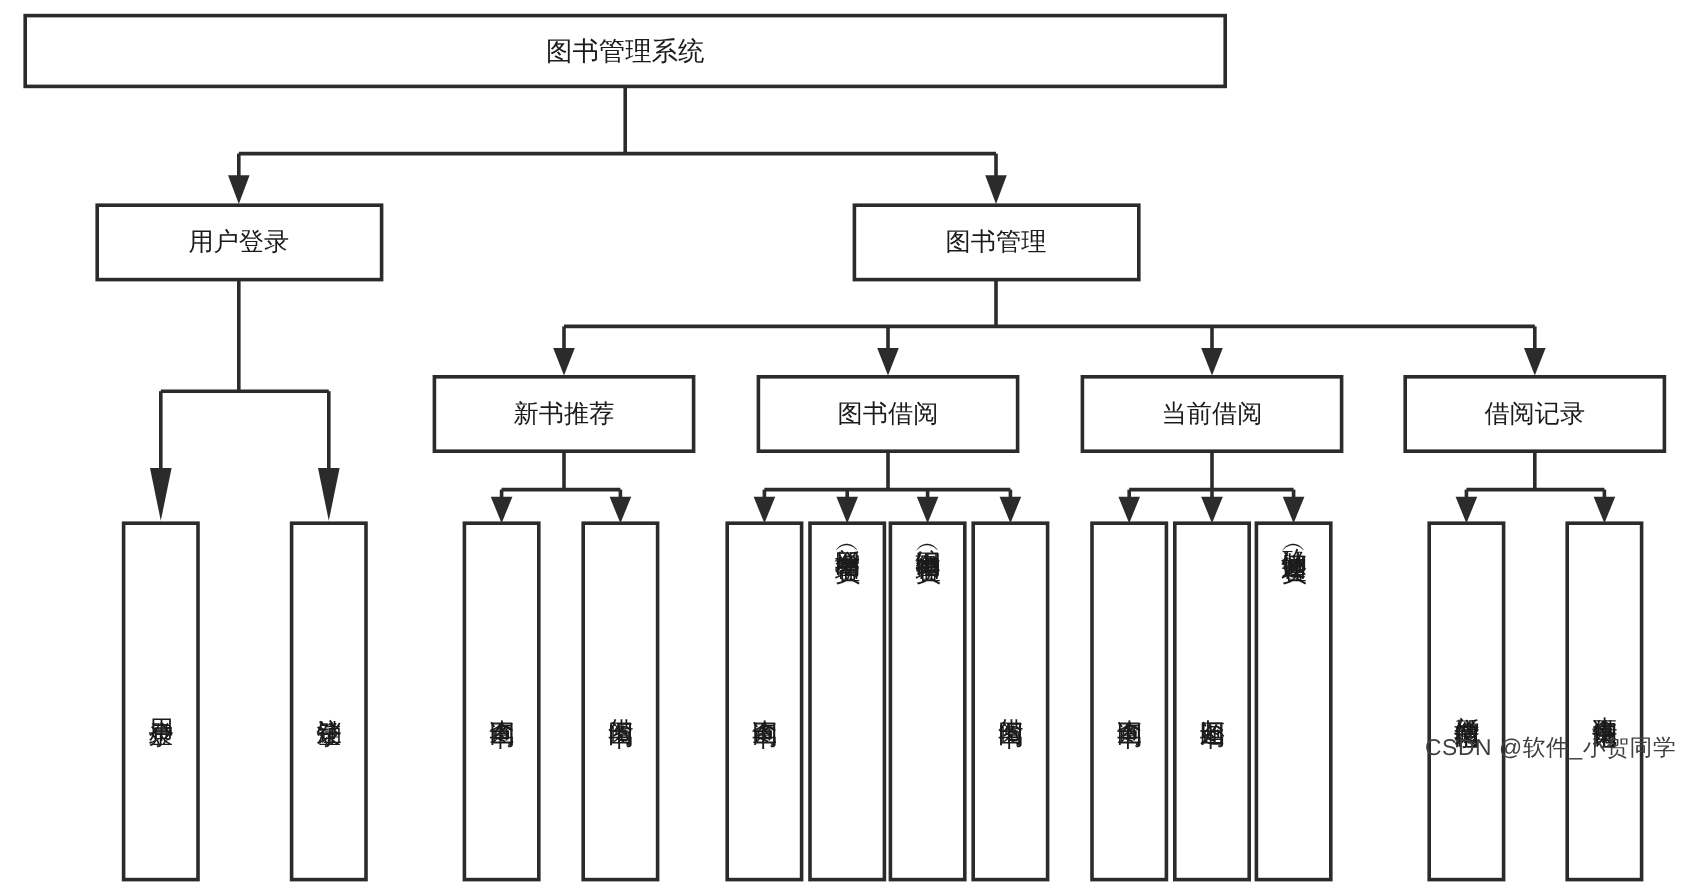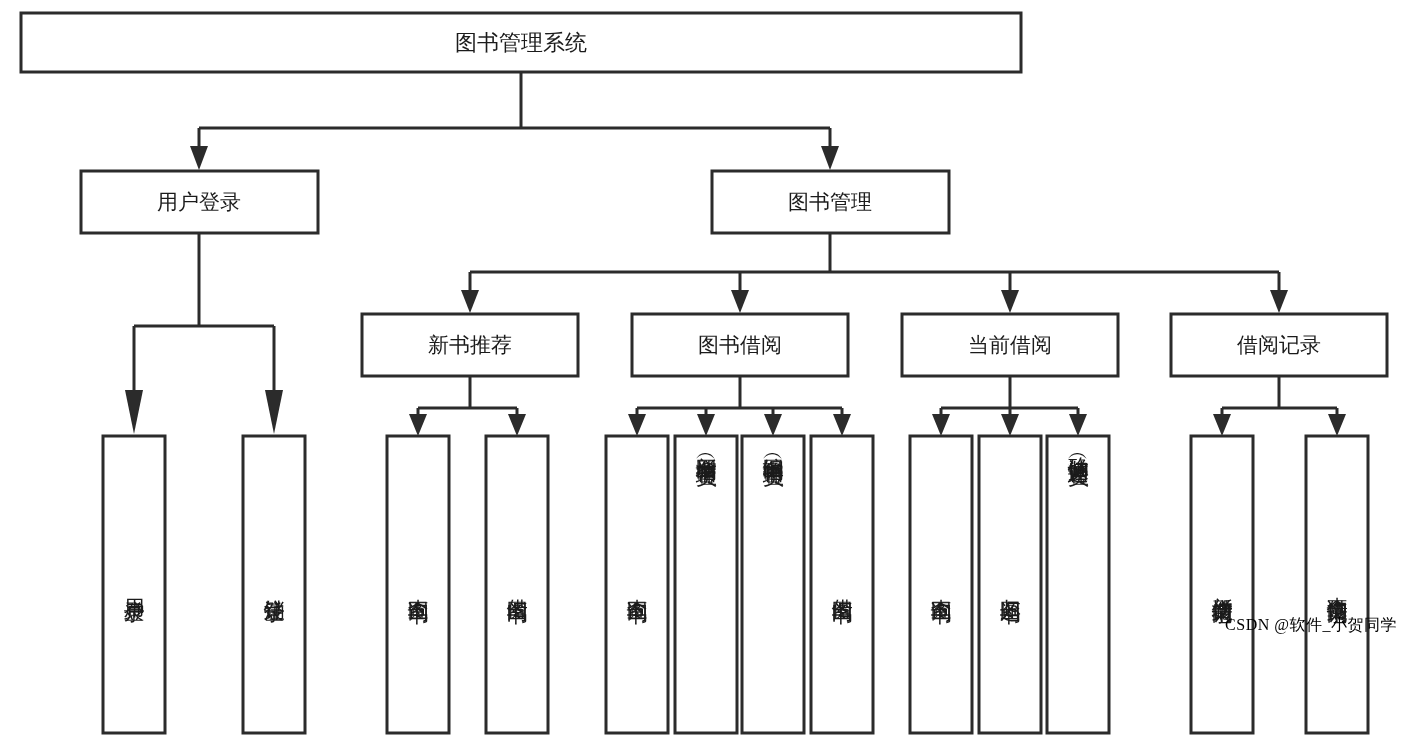--- a/index.html
+++ b/index.html
@@ -68,23 +68,23 @@
     font-size: 21px;
     line-height: 1.08;
     color: #1b1b1b;
     letter-spacing: 1.5px;
     white-space: nowrap;
   }
   .watermark {
     position: absolute;
     right: 8px;
     bottom: 4px;
-    font-family: Liberation Serif, serif;
-    font-size: 16px;
-    color: #000000;
+    font-family: Liberation Sans, sans-serif;
+    font-size: 19px;
+    color: #404040;
     letter-spacing: 0.5px;
     white-space: nowrap;
   }
 </style>
 </head>
 <body>
 
 <div id="diagram-root">
 
   <svg class="diagram" viewBox="0 0 1405 747" xmlns="http://www.w3.org/2000/svg">

